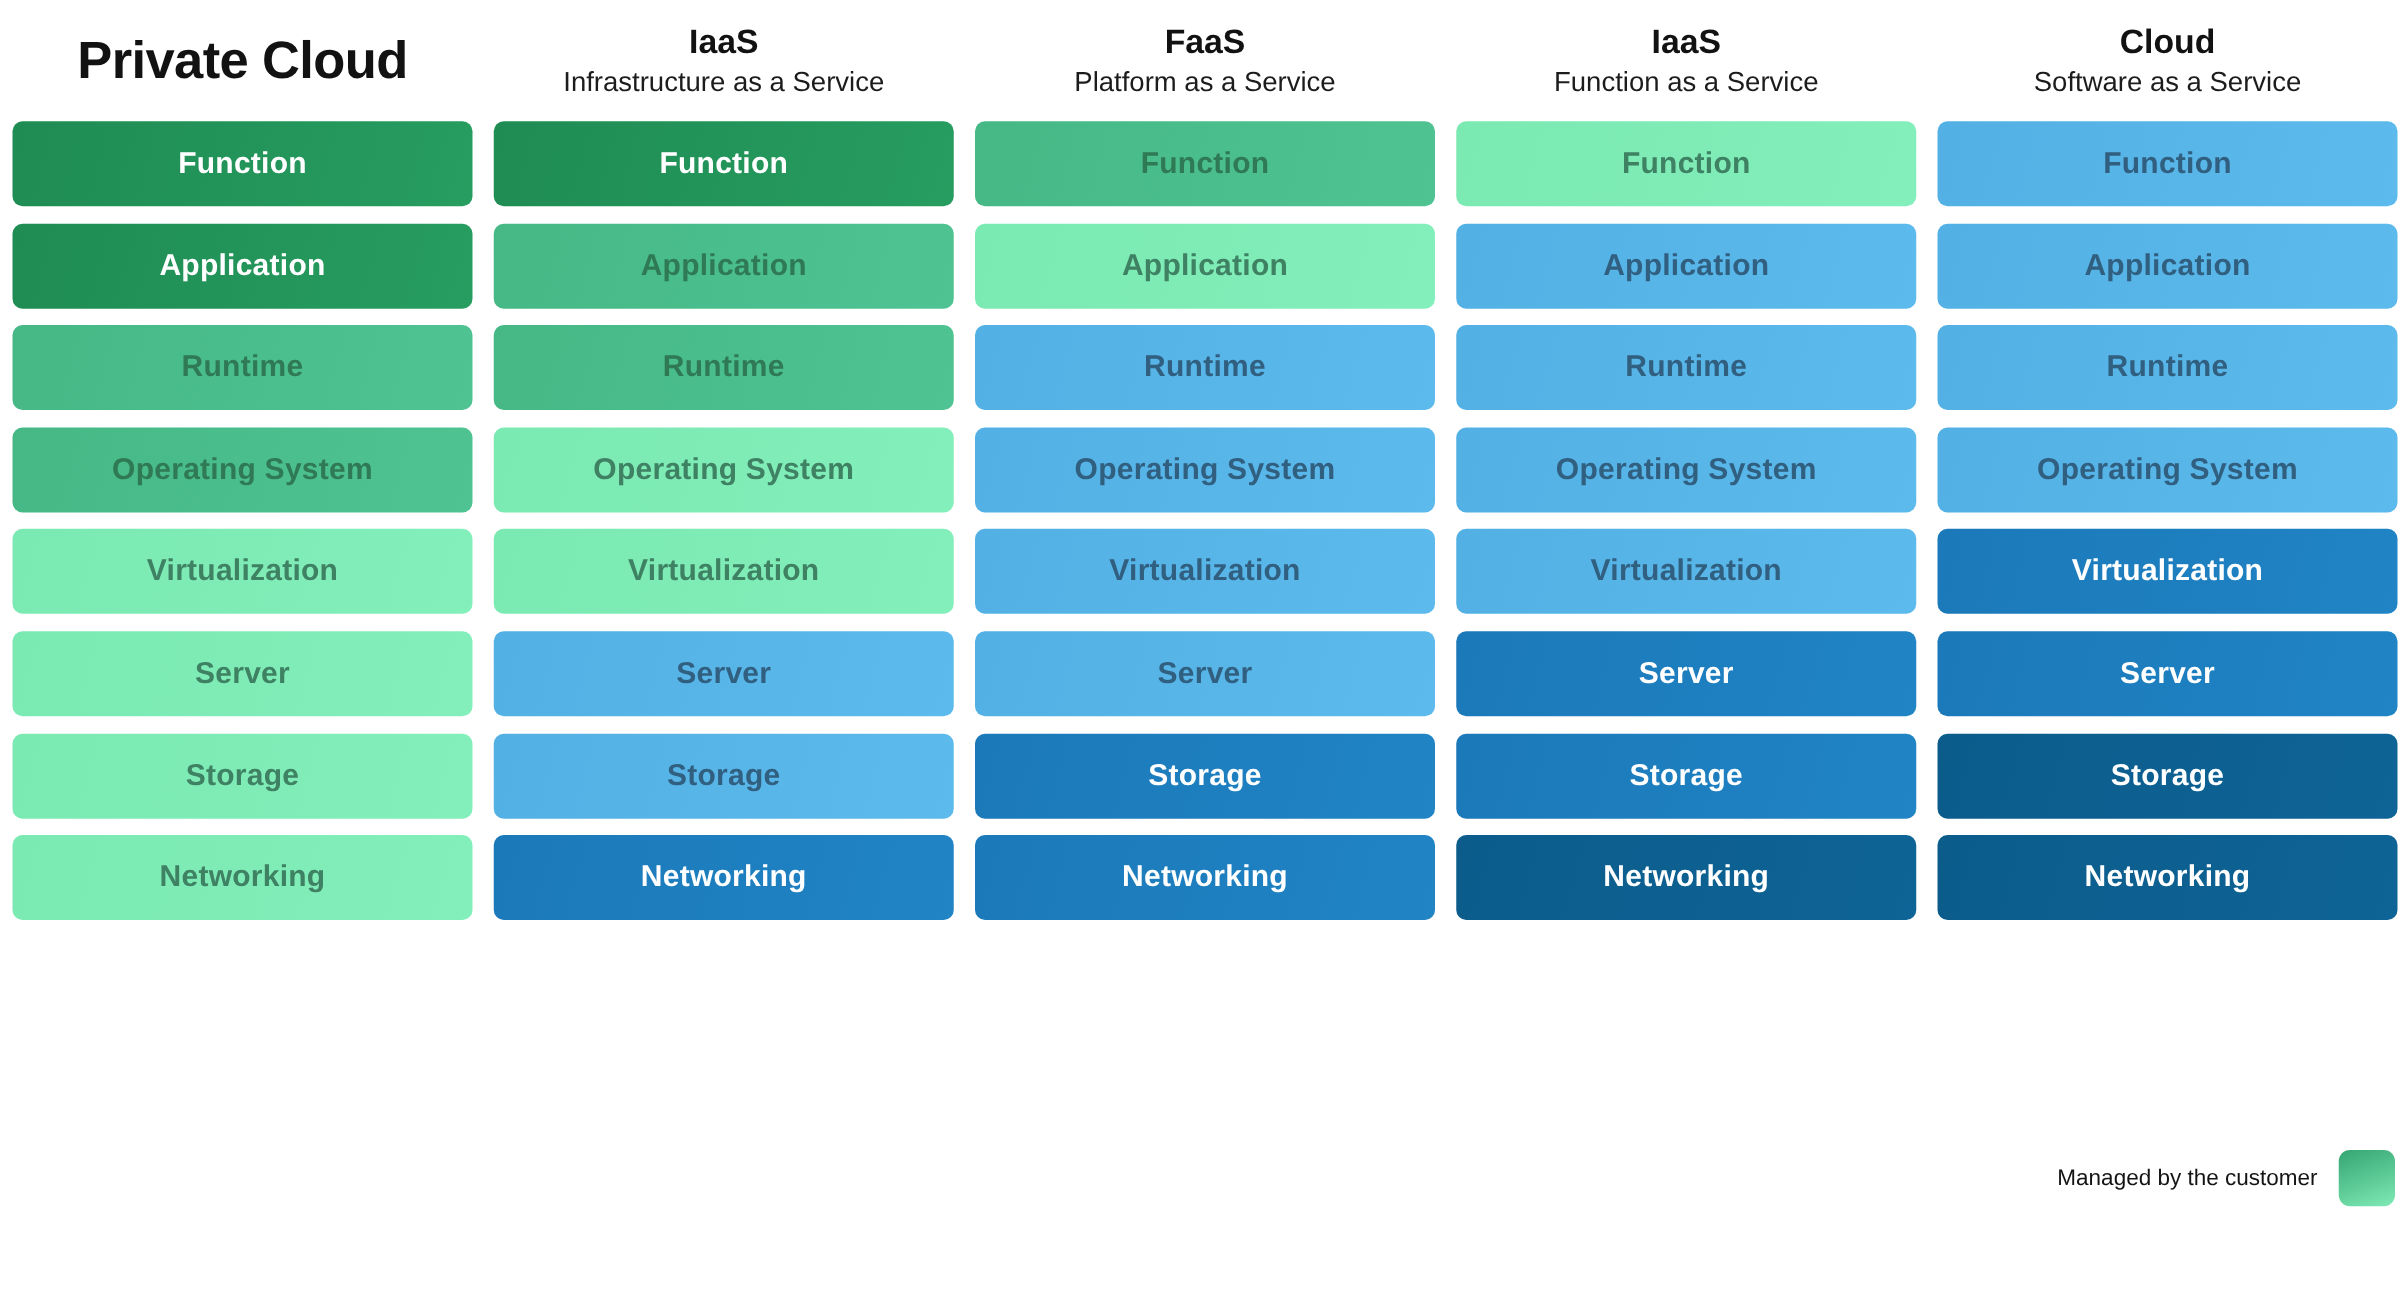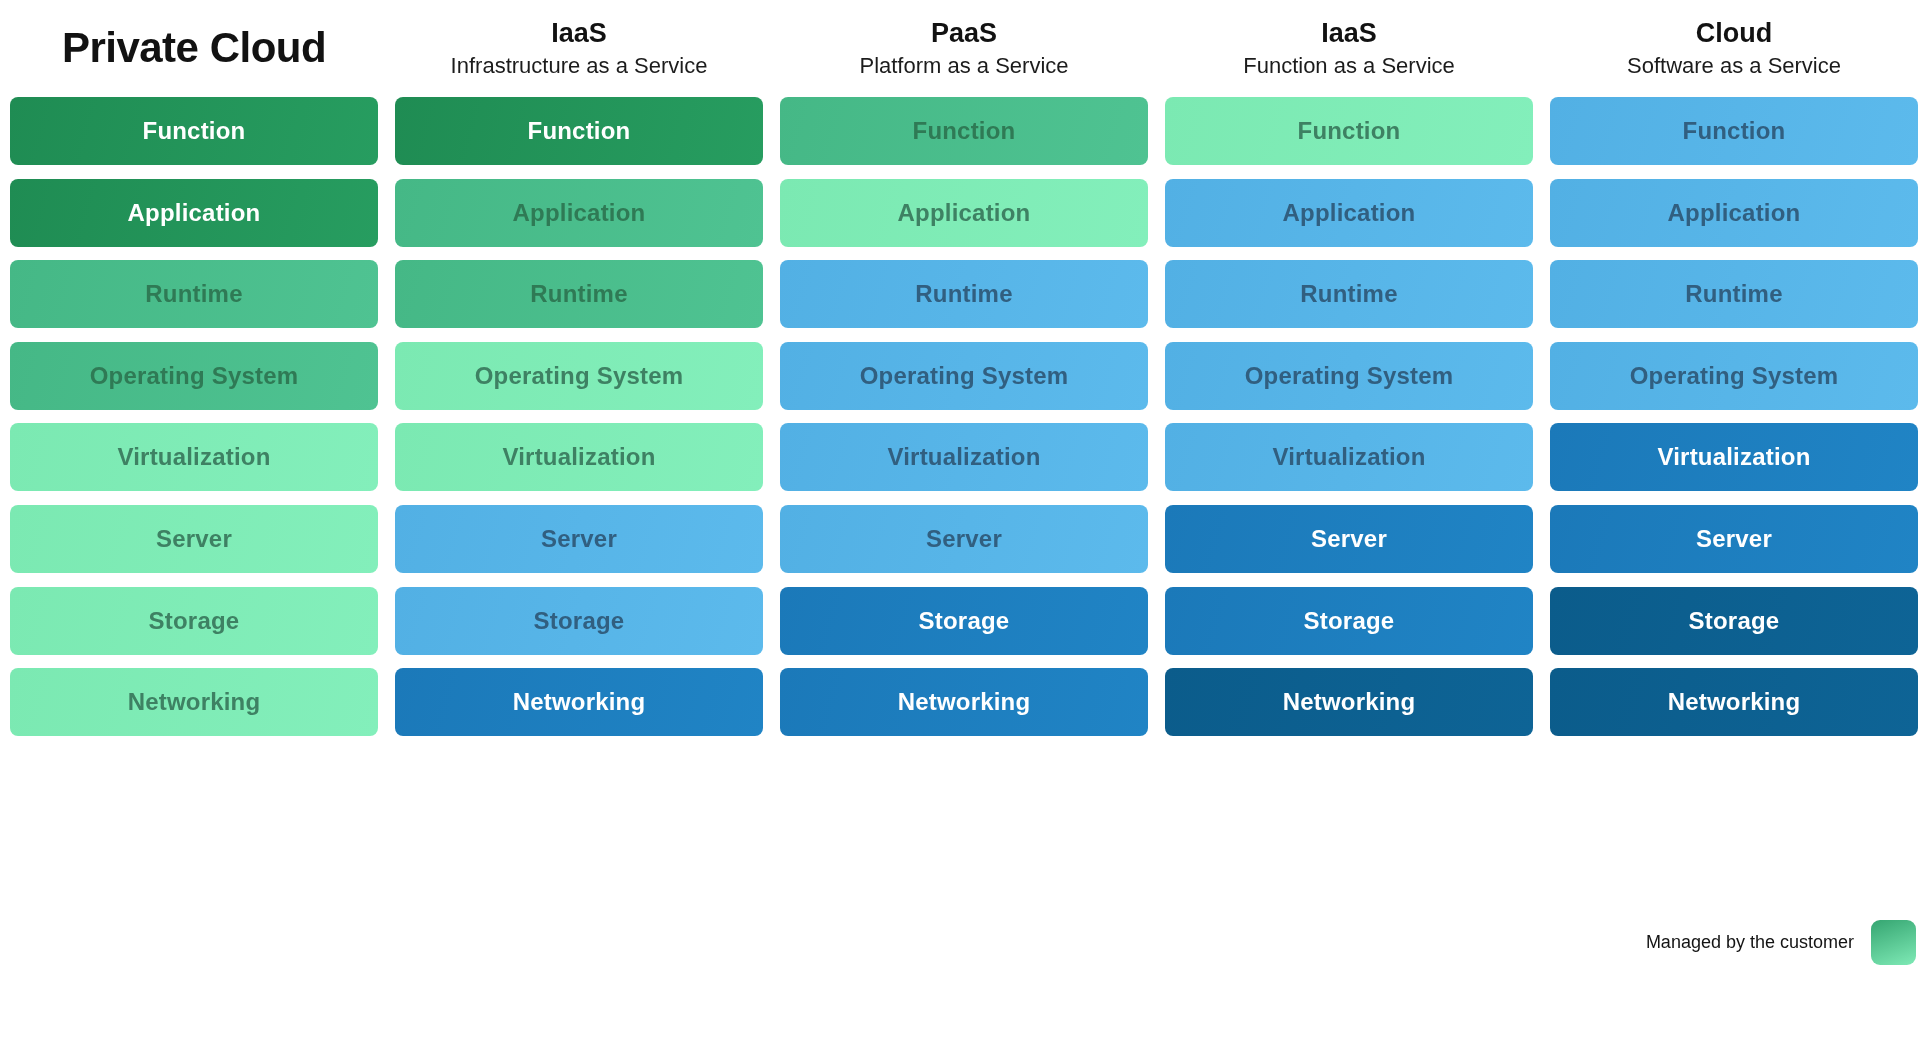--- a/index.html
+++ b/index.html
@@ -65,21 +65,21 @@
           <div class="cell" style="background: linear-gradient(105deg, rgb(69, 184, 134), rgb(79, 195, 146)); color: rgb(47, 122, 85);">Runtime</div>
           <div class="cell" style="background: linear-gradient(105deg, rgb(123, 233, 178), rgb(131, 239, 187)); color: rgb(62, 129, 99);">Operating System</div>
           <div class="cell" style="background: linear-gradient(105deg, rgb(123, 233, 178), rgb(131, 239, 187)); color: rgb(62, 129, 99);">Virtualization</div>
           <div class="cell" style="background: linear-gradient(105deg, rgb(82, 176, 228), rgb(92, 186, 236)); color: rgb(49, 95, 128);">Server</div>
           <div class="cell" style="background: linear-gradient(105deg, rgb(82, 176, 228), rgb(92, 186, 236)); color: rgb(49, 95, 128);">Storage</div>
           <div class="cell" style="background: linear-gradient(105deg, rgb(27, 121, 185), rgb(32, 132, 197)); color: rgb(255, 255, 255);">Networking</div>
         </div>
       </div>
       <div class="column">
         <div class="col-header">
-          <div class="col-title">PaaS</div>
+          <div class="col-title">FaaS</div>
           <div class="col-subtitle">Platform as a Service</div>
         </div>
         <div class="cells">
           <div class="cell" style="background: linear-gradient(105deg, rgb(69, 184, 134), rgb(79, 195, 146)); color: rgb(47, 122, 85);">Function</div>
           <div class="cell" style="background: linear-gradient(105deg, rgb(123, 233, 178), rgb(131, 239, 187)); color: rgb(62, 129, 99);">Application</div>
           <div class="cell" style="background: linear-gradient(105deg, rgb(82, 176, 228), rgb(92, 186, 236)); color: rgb(49, 95, 128);">Runtime</div>
           <div class="cell" style="background: linear-gradient(105deg, rgb(82, 176, 228), rgb(92, 186, 236)); color: rgb(49, 95, 128);">Operating System</div>
           <div class="cell" style="background: linear-gradient(105deg, rgb(82, 176, 228), rgb(92, 186, 236)); color: rgb(49, 95, 128);">Virtualization</div>
           <div class="cell" style="background: linear-gradient(105deg, rgb(82, 176, 228), rgb(92, 186, 236)); color: rgb(49, 95, 128);">Server</div>
           <div class="cell" style="background: linear-gradient(105deg, rgb(27, 121, 185), rgb(32, 132, 197)); color: rgb(255, 255, 255);">Storage</div>

